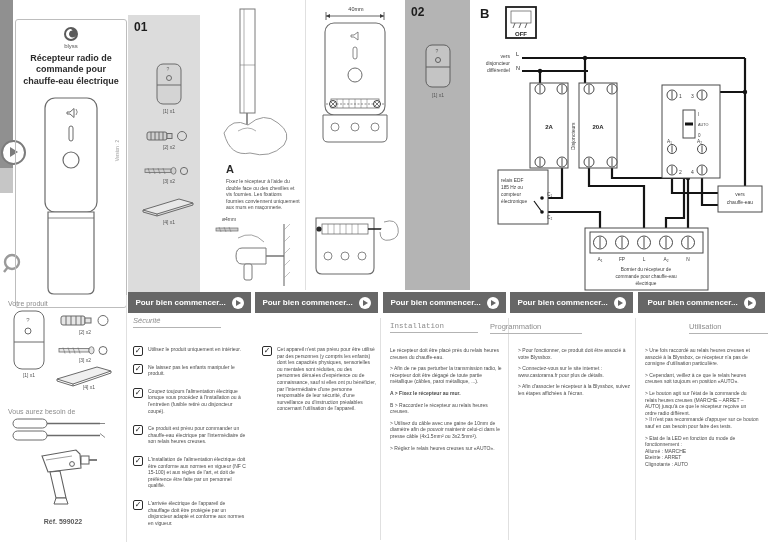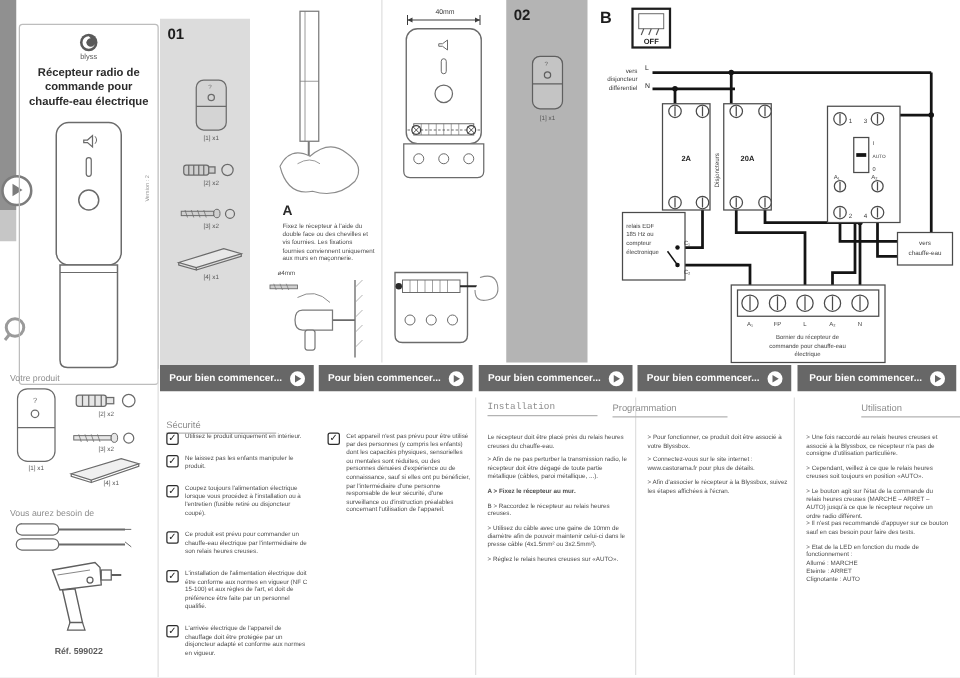--- a/index.html
+++ b/index.html
@@ -356,21 +356,21 @@
   <div class="abs banner" style="left:638px;top:292px;width:127px;">
     <span>Pour bien commencer...</span>
       <span class="play"></span>
   </div>
 
   <div class="abs vline" style="left:126px;top:295px;height:247px;"></div>
   <div class="abs vline" style="left:380px;top:318px;height:222px;"></div>
   <div class="abs vline" style="left:508px;top:318px;height:222px;"></div>
   <div class="abs vline" style="left:635px;top:318px;height:222px;"></div>
 
-  <div class="abs hdr" style="left:133px;top:335px;width:88px;">Sécurité</div>
+  <div class="abs hdr" style="left:133px;top:316px;width:88px;font-style:italic;">Sécurité</div>
   <div class="abs hdr" style="left:390px;top:322px;width:88px;font-family:Liberation Mono, monospace;">Installation</div>
   <div class="abs hdr" style="left:490px;top:322px;width:92px;">Programmation</div>
   <div class="abs hdr" style="left:645px;top:322px;width:88px;margin-left:44px;">Utilisation</div>
 
   <div class="abs t5" style="left:133px;top:346px;width:114px;">
     <div class="chk-item">
       <span class="chk">✓</span>
       <p>Utilisez le produit uniquement en intérieur.</p>
       </div>
     <div class="chk-item">

